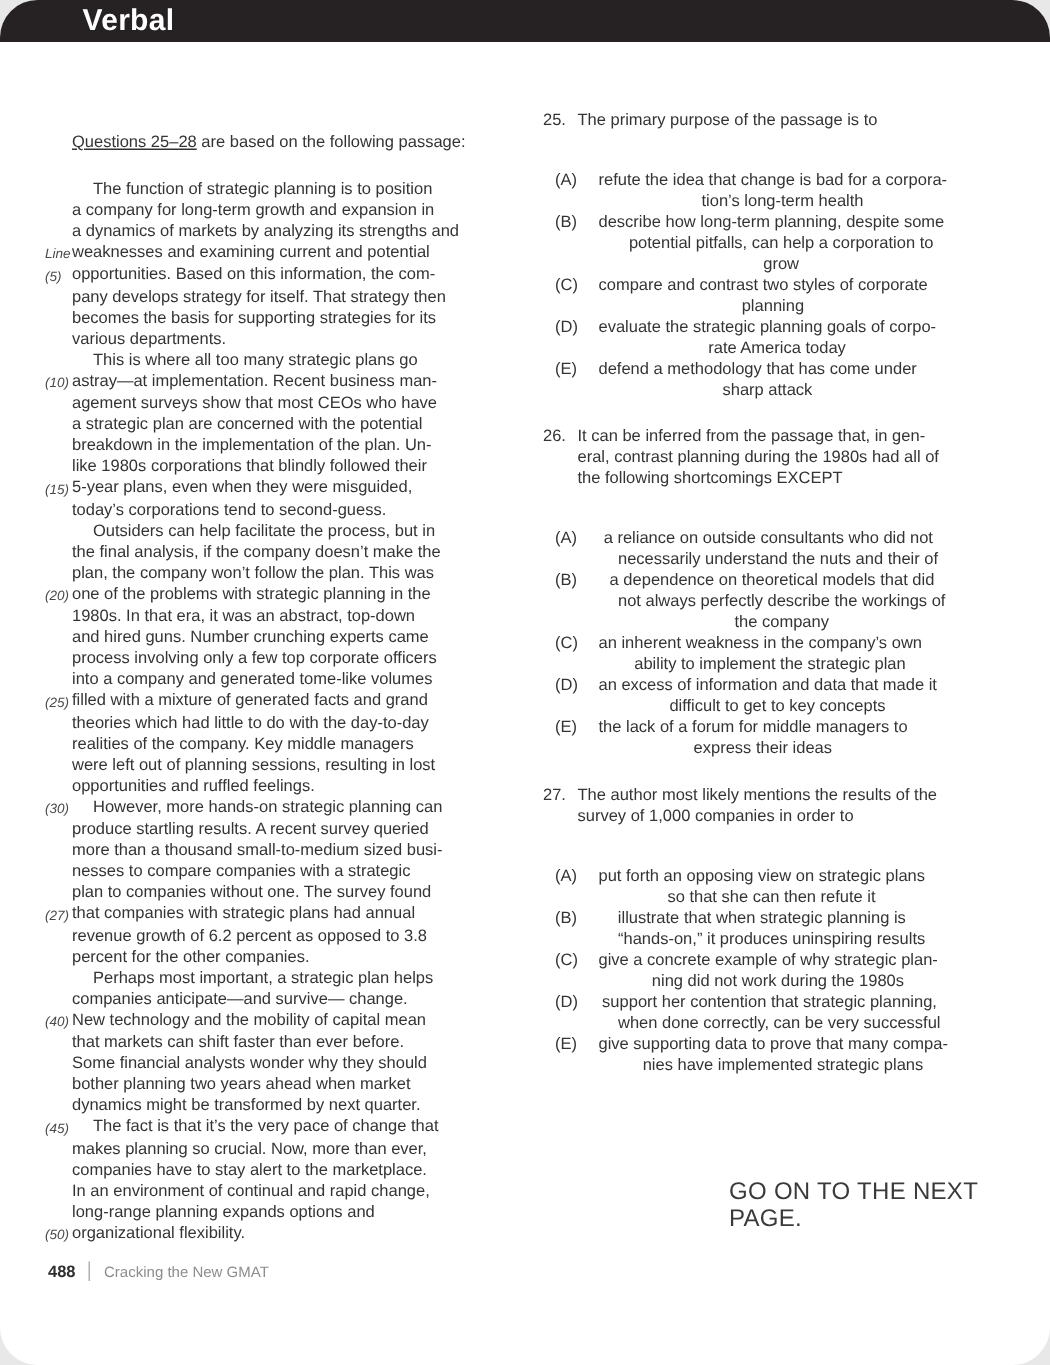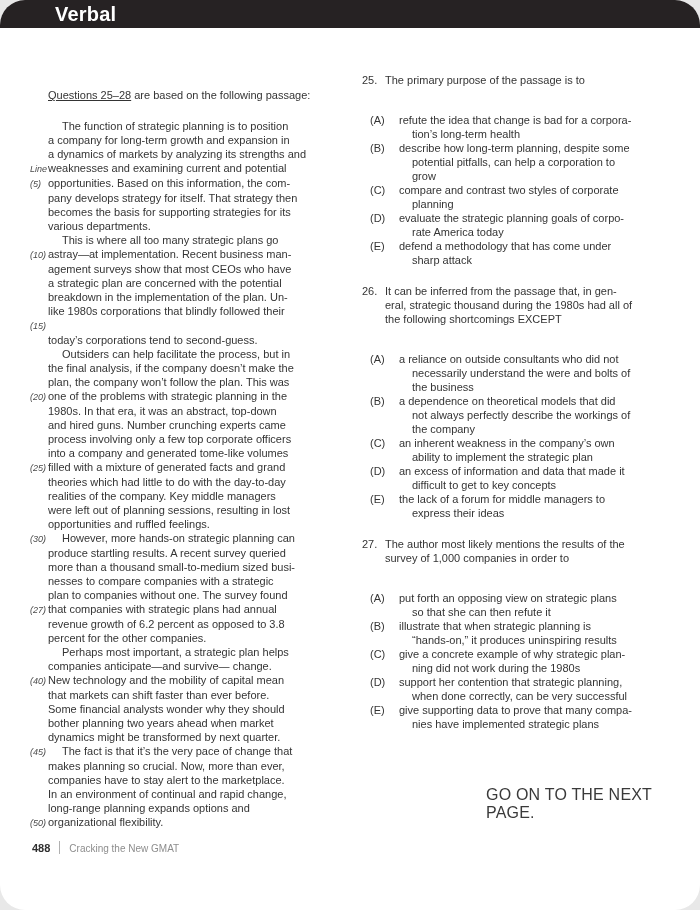--- a/index.html
+++ b/index.html
@@ -17,21 +17,21 @@
         line-height:14px;padding-top:1px;}
   .ltext{white-space:nowrap;}
   .ltext.ind{padding-left:14px;}
   .right-col{position:absolute;left:362px;top:73px;width:302px;}
   .question{margin-bottom:17px;font-size:11px;line-height:14px;}
   .qhead{display:flex;margin-bottom:26px;}
   .qnum{flex:0 0 23px;}
   .qtext div{white-space:nowrap;}
   .choice{display:flex;padding-left:8px;}
   .cletter{flex:0 0 29px;}
-  .clines div{white-space:nowrap;}
+  .clines div{white-space:nowrap;text-align:center;}
   .clines div.cont{padding-left:13px;}
   .go-on{position:absolute;left:486px;top:786px;font-size:16px;letter-spacing:0.2px;color:#3a3a3a;}
   .footer-left{position:absolute;left:32px;top:841px;display:flex;align-items:flex-end;}
   .pagenum{font-size:11px;font-weight:bold;color:#2f2f2f;}
   .sep{display:inline-block;width:1px;height:13px;background:#b0b0b0;margin:0 9px;}
   .booktitle{font-size:10px;color:#8d8d8d;}
 </style>
 </head>
 <body>
 
@@ -95,20 +95,21 @@
         <div class="pline">
           <span class="lnum"></span>
           <span class="ltext">breakdown in the implementation of the plan. Un-</span>
         </div>
         <div class="pline">
           <span class="lnum"></span>
           <span class="ltext">like 1980s corporations that blindly followed their</span>
         </div>
         <div class="pline">
           <span class="lnum">(15)</span>
+          <span class="ltext">5-year plans, even when they were misguided,</span>
         </div>
         <div class="pline">
           <span class="lnum"></span>
           <span class="ltext">today’s corporations tend to second-guess.</span>
         </div>
         <div class="pline">
           <span class="lnum"></span>
           <span class="ltext ind">Outsiders can help facilitate the process, but in</span>
         </div>
         <div class="pline">
@@ -290,30 +291,29 @@
               <div>defend a methodology that has come under</div>
               <div class="cont">sharp attack</div>
             </div>
           </div>
         </div>
         <div class="question">
           <div class="qhead">
             <span class="qnum">26.</span>
             <div class="qtext">
               <div>It can be inferred from the passage that, in gen-</div>
-              <div>eral, strategic thousand during the 1980s had all of</div>
+              <div>eral, contrast planning during the 1980s had all of</div>
               <div>the following shortcomings EXCEPT</div>
             </div>
           </div>
           <div class="choice">
             <span class="cletter">(A)</span>
             <div class="clines">
               <div>a reliance on outside consultants who did not</div>
-              <div class="cont">necessarily understand the were and bolts of</div>
-              <div class="cont">the business</div>
+              <div class="cont">necessarily understand the nuts and their of</div>
             </div>
           </div>
           <div class="choice">
             <span class="cletter">(B)</span>
             <div class="clines">
               <div>a dependence on theoretical models that did</div>
               <div class="cont">not always perfectly describe the workings of</div>
               <div class="cont">the company</div>
             </div>
           </div>

